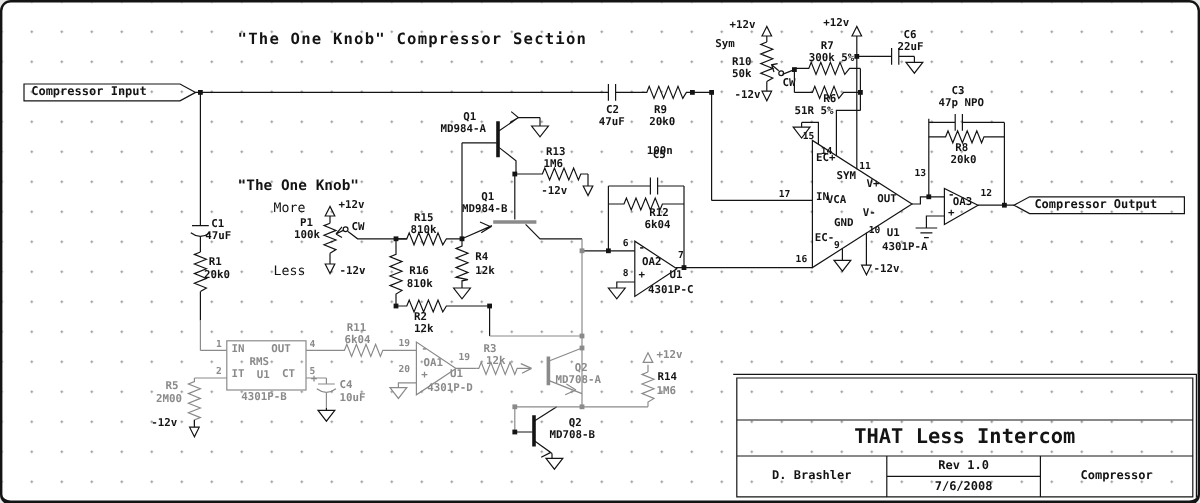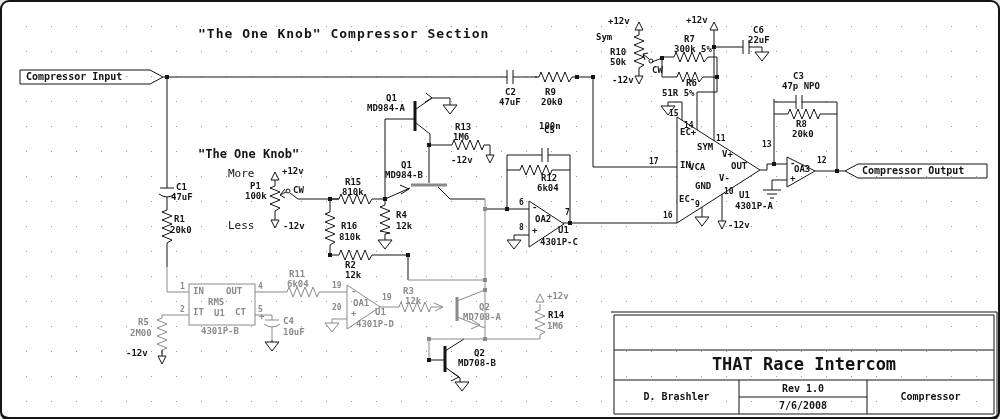--- a/index.html
+++ b/index.html
@@ -318,19 +318,19 @@
 <span class="lb" style="left:737px;top:189px">U1</span>
 <span class="lb" style="left:733px;top:200px">4301P-A</span>
 <span class="lb pn" style="left:667px;top:108px">15</span>
 <span class="lb pn" style="left:682px;top:120px">14</span>
 <span class="lb pn" style="left:714px;top:133px">11</span>
 <span class="lb pn" style="left:647px;top:156px">17</span>
 <span class="lb pn" style="left:693px;top:199px">9</span>
 <span class="lb pn" style="left:722px;top:186px">10</span>
 <span class="lb pn" style="left:661px;top:210px">16</span>
 
-<span class="lb tb2 ctr" style="left:612px;top:354px;width:380px">THAT Race Intercom</span>
+<span class="lb tb2 ctr" style="left:612px;top:354px;width:380px">THAT Less Intercom</span>
 <span class="lb tbs ctr" style="left:612px;top:390px;width:125px">D. Brashler</span>
 <span class="lb tbs ctr" style="left:737px;top:382px;width:128px">Rev 1.0</span>
 <span class="lb tbs ctr" style="left:737px;top:399px;width:128px">7/6/2008</span>
 <span class="lb tbs ctr" style="left:865px;top:390px;width:127px">Compressor</span>
 
 </div>
 
 </body></html>

